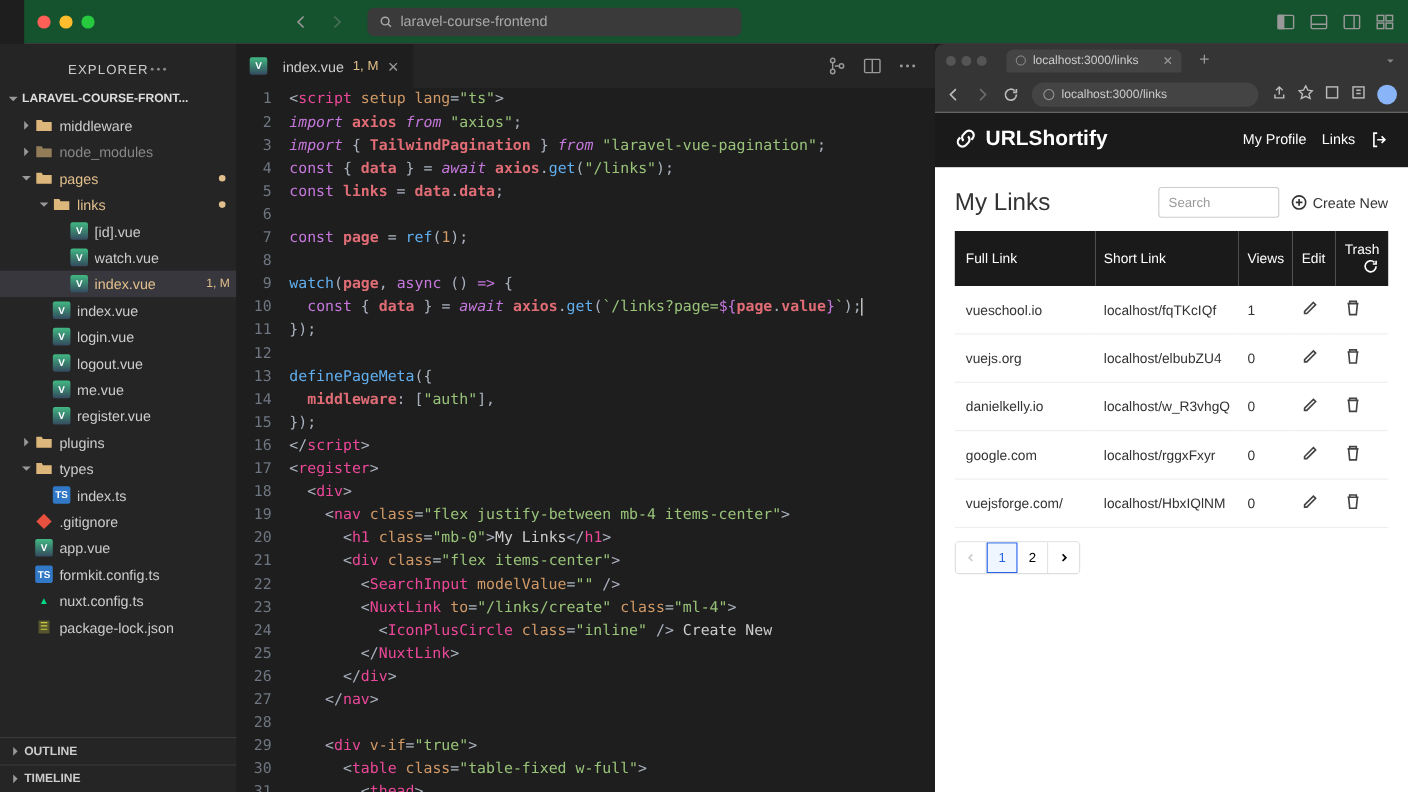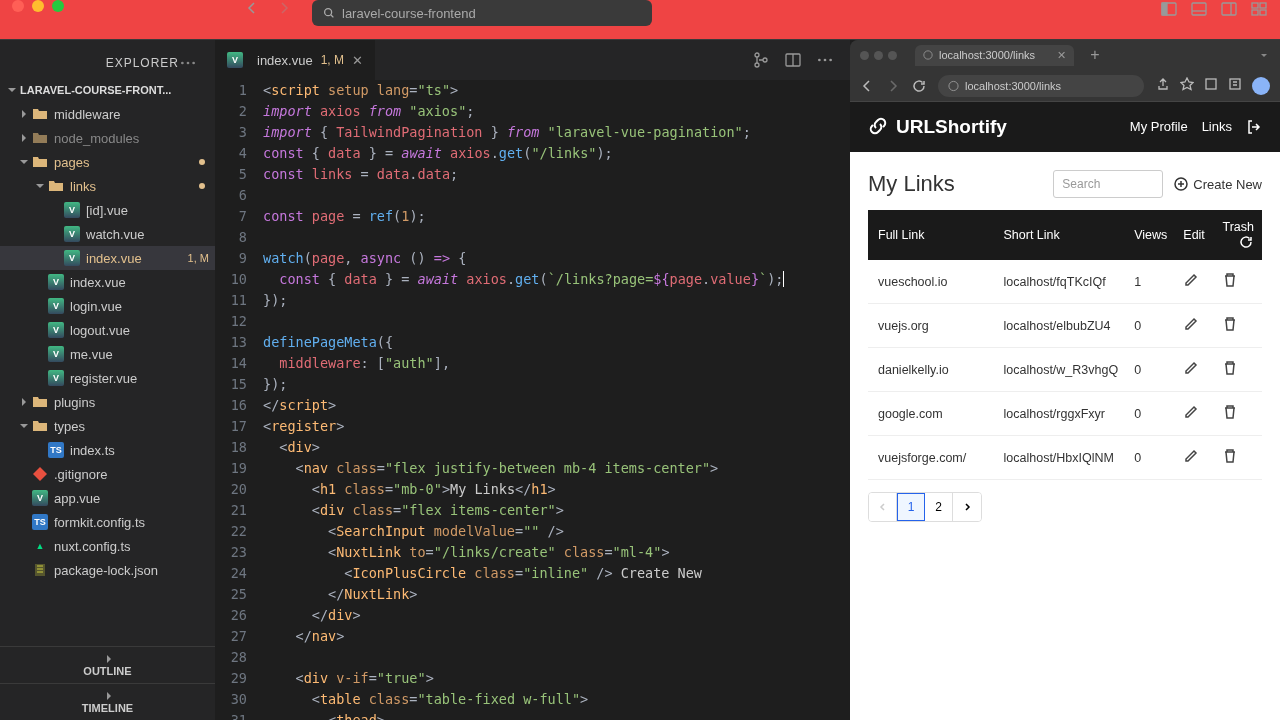--- a/index.html
+++ b/index.html
@@ -1,36 +1,36 @@
 <!DOCTYPE html>
 <html><head>
 <meta charset="utf-8">
 <style>
 * { margin: 0; padding: 0; box-sizing: border-box; }
 body { font-family: -apple-system, BlinkMacSystemFont, "Segoe UI", sans-serif; background: #1e1e1e; color: #ccc; width: 1280px; height: 720px; overflow: hidden; display: flex; flex-direction: column; }
 
 
-.titlebar { height: 40px; background: #ef4444; display: flex; align-items: flex-start; padding: 0 12px; border-bottom: 1px solid #3a3a3a; }
+.titlebar { height: 40px; background: #14532d; display: flex; align-items: center; padding: 0 12px; border-bottom: 1px solid #3a3a3a; margin-left: 22px; }
 .traffic { display: flex; gap: 8px; margin-right: 180px; }
 .traffic span { width: 12px; height: 12px; border-radius: 50%; }
 .traffic .r { background: #ff5f56; }
 .traffic .y { background: #ffbd2e; }
 .traffic .g { background: #27c93f; }
 .navarrows { display: flex; gap: 16px; color: #999; margin-right: 20px; }
 .navarrows svg { width: 16px; height: 16px; }
 .searchbox { flex: 0 1 340px; background: #3a3a3a; border-radius: 6px; height: 26px; display: flex; align-items: center; padding: 0 10px; color: #aaa; font-size: 13px; }
 .searchbox svg { width: 14px; height: 14px; margin-right: 6px; }
 .titlebar-right { margin-left: auto; display: flex; gap: 12px; color: #999; }
 .titlebar-right svg { width: 18px; height: 18px; }
 
 .main { display: flex; flex: 1; min-height: 0; }
 
 
 .explorer { width: 215px; background: #252526; display: flex; flex-direction: column; font-size: 13px; }
-.explorer-hdr { padding: 14px 18px 10px; letter-spacing: 1px; font-size: 12px; color: #ccc; display: flex; justify-content: flex-end; align-items: center; }
+.explorer-hdr { padding: 14px 18px 10px; letter-spacing: 1px; font-size: 12px; color: #ccc; display: flex; justify-content: center; align-items: center; }
 .explorer-hdr svg { width: 18px; height: 18px; color: #888; }
 .proj { display: flex; align-items: center; padding: 2px 4px 6px; color: #ddd; font-weight: 600; font-size: 11px; }
 .proj .chev { width: 12px; margin: 0 2px; }
 .tree { flex: 1; overflow: hidden; }
 .node { display: flex; align-items: center; height: 24px; padding-right: 6px; cursor: pointer; }
 .node.active { background: #37373d; }
 .chev { width: 12px; height: 12px; margin-right: 2px; color: #999; flex: none; }
 .chev.open { transform: rotate(90deg); }
 .ficon { width: 16px; height: 16px; margin-right: 6px; flex: none; border-radius: 2px; display: flex; align-items: center; justify-content: center; font-size: 9px; font-weight: bold; }
 .ic-folder { color: #dcb67a; }
@@ -41,43 +41,43 @@
 .ic-json { color:#cbcb41;}
 .nlabel { white-space: nowrap; overflow: hidden; }
 .dim { color: #888; }
 .modlabel { margin-left: auto; font-size: 11px; color: #e2c08d; }
 .dot { width: 6px; height: 6px; border-radius: 50%; background: #e2c08d; margin-left: auto; margin-right: 4px; }
 
 .d0 { padding-left: 18px; }
 .d1 { padding-left: 34px; }
 .d2 { padding-left: 50px; }
 
-.exp-section { border-top: 1px solid #3a3a3a; padding: 6px 4px; display: flex; align-items: center; font-size: 11px; font-weight: 600; color: #ccc; flex-direction: column; }
+.exp-section { border-top: 1px solid #3a3a3a; padding: 6px 4px; display: flex; align-items: center; font-size: 11px; font-weight: 600; color: #ccc; }
 .exp-section .chev { margin-left: 4px; }
 
 
 .editor { flex: 1; min-width: 0; background: #1e1e1e; display: flex; flex-direction: column; }
 .tabs { height: 40px; background: #252526; display: flex; align-items: stretch; }
 .tab { display: flex; align-items: center; padding: 0 12px; background: #1e1e1e; border-right: 1px solid #252526; font-size: 13px; gap: 8px; }
 .tab .ficon { width: 16px; }
 .tab .x { color: #999; cursor: pointer; }
 .tab-mod { color: #e2c08d; font-size: 12px; }
 .tabs-right { margin-left: auto; display: flex; align-items: center; gap: 14px; padding-right: 16px; color: #999; }
 .tabs-right svg { width: 18px; height: 18px; }
 .code { flex: 1; display: flex; font-family: "SF Mono", Menlo, monospace; font-size: 13.5px; line-height: 21px; overflow: hidden; }
 .gutter { width: 48px; text-align: right; padding-right: 16px; color: #6e7681; user-select: none; }
 .codelines { flex: 1; white-space: pre; }
 .k { color: #c678dd; font-style: italic; }
 .k2 { color: #c678dd; }
 .fn { color: #61afef; }
 .s { color: #98c379; }
-.v { color: #e06c75; }
+.v { color: #e06c75; font-weight: bold; }
 .c { color: #d19a66; }
 .p { color: #abb2bf; }
-.t { color: #fdba74; }
+.t { color: #ec4899; }
 .a { color: #d19a66; }
 .cursor { border-right: 1px solid #fff; }
 
 
 .browserpanel { width: 430px; background: #2a2a2a; display: flex; flex-direction: column; border-radius: 8px 0 0 0; overflow: hidden; }
 .btop { height: 30px; background: #353535; display: flex; align-items: center; padding: 0 10px; gap: 8px; }
 .btop .btraffic { display: flex; gap: 5px; }
 .btop .btraffic span { width: 9px; height: 9px; border-radius: 50%; background: #555; }
 .btab { background: #444; border-radius: 6px 6px 0 0; padding: 4px 8px; font-size: 11px; color: #ccc; display: flex; align-items: center; gap: 6px; margin-left: 10px; }
 .btab svg { width: 10px; height: 10px; }

